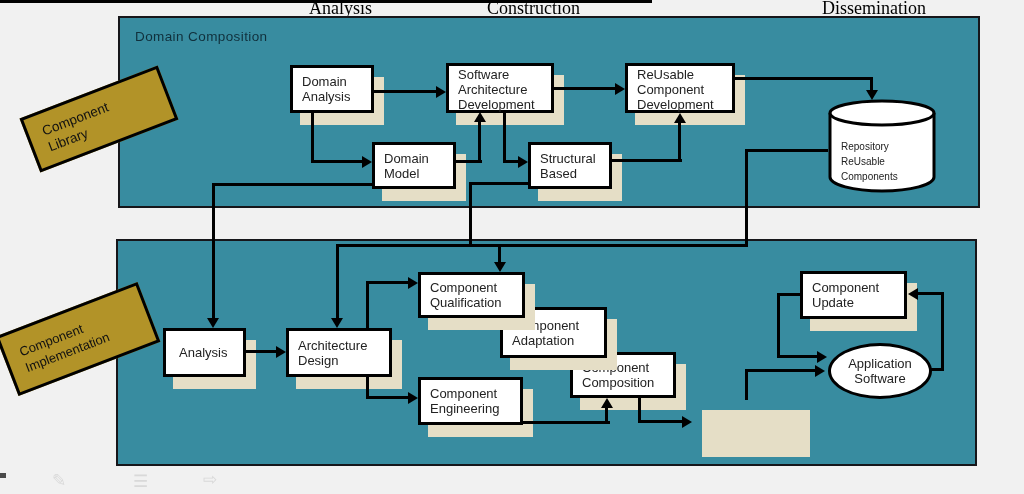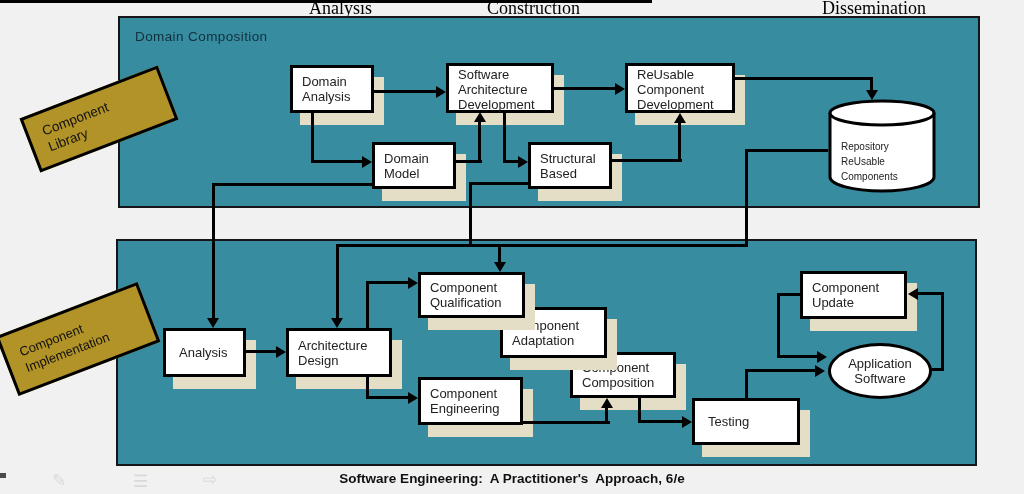--- a/index.html
+++ b/index.html
@@ -173,28 +173,26 @@
 Adaptation</div>
   <div class="shadow" style="left:428px;top:284px;width:107px;height:46px;z-index:23;"></div>
   <div class="box" style="left:418px;top:272px;width:107px;height:46px;z-index:24;">Component
 Qualification</div>
 
   <div class="shadow" style="left:428px;top:389px;width:105px;height:48px;"></div>
   <div class="box" style="left:418px;top:377px;width:105px;height:48px;">Component
 Engineering</div>
 
   <div class="shadow" style="left:702px;top:410px;width:108px;height:47px;"></div>
-  <div class="box" style="left:692px;top:398px;width:108px;height:47px;padding-left:13px;">Testing</div>
 
   <div class="shadow" style="left:810px;top:283px;width:107px;height:48px;"></div>
   <div class="box" style="left:800px;top:271px;width:107px;height:48px;">Component
 Update</div>
 
   <div class="ellipse" style="left:828px;top:343px;width:104px;height:56px;">Application
 Software</div>
 
-  <div class="caption">Software Engineering:  A Practitioner's  Approach, 6/e</div>
 
   <span class="ghost" style="left:52px;top:470px;">✎</span>
   <span class="ghost" style="left:133px;top:471px;">☰</span>
   <span class="ghost" style="left:203px;top:469px;">⇨</span>
   <div class="mark"></div>
 </div>
 
 </body></html>

